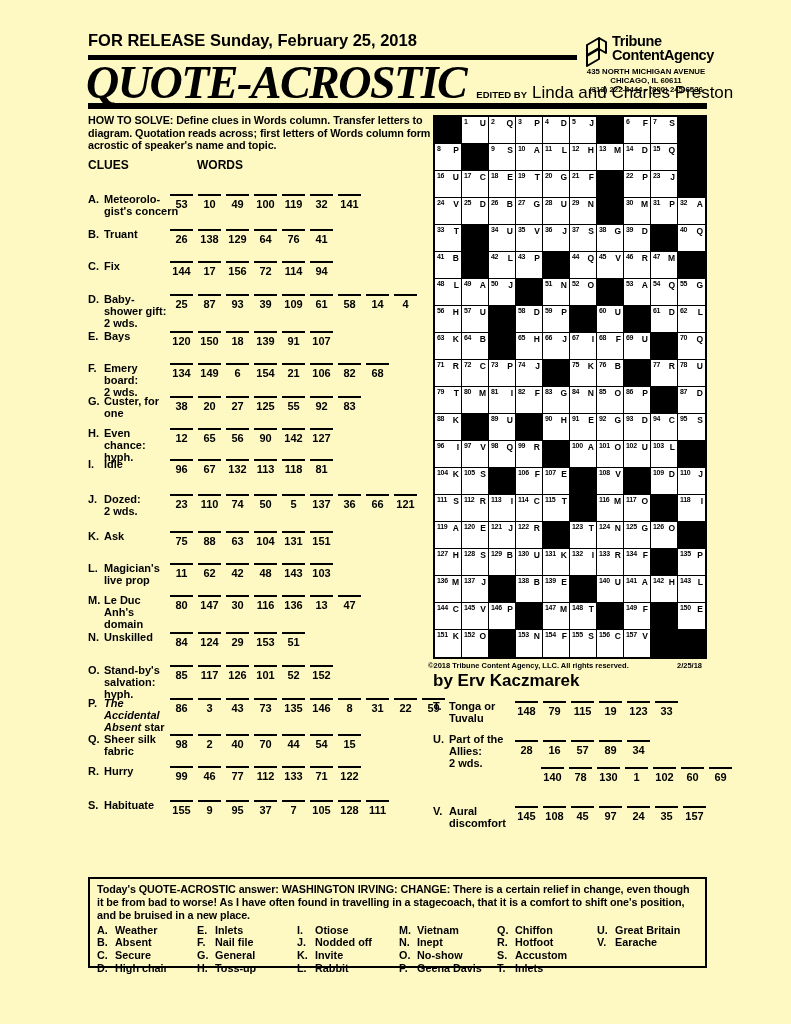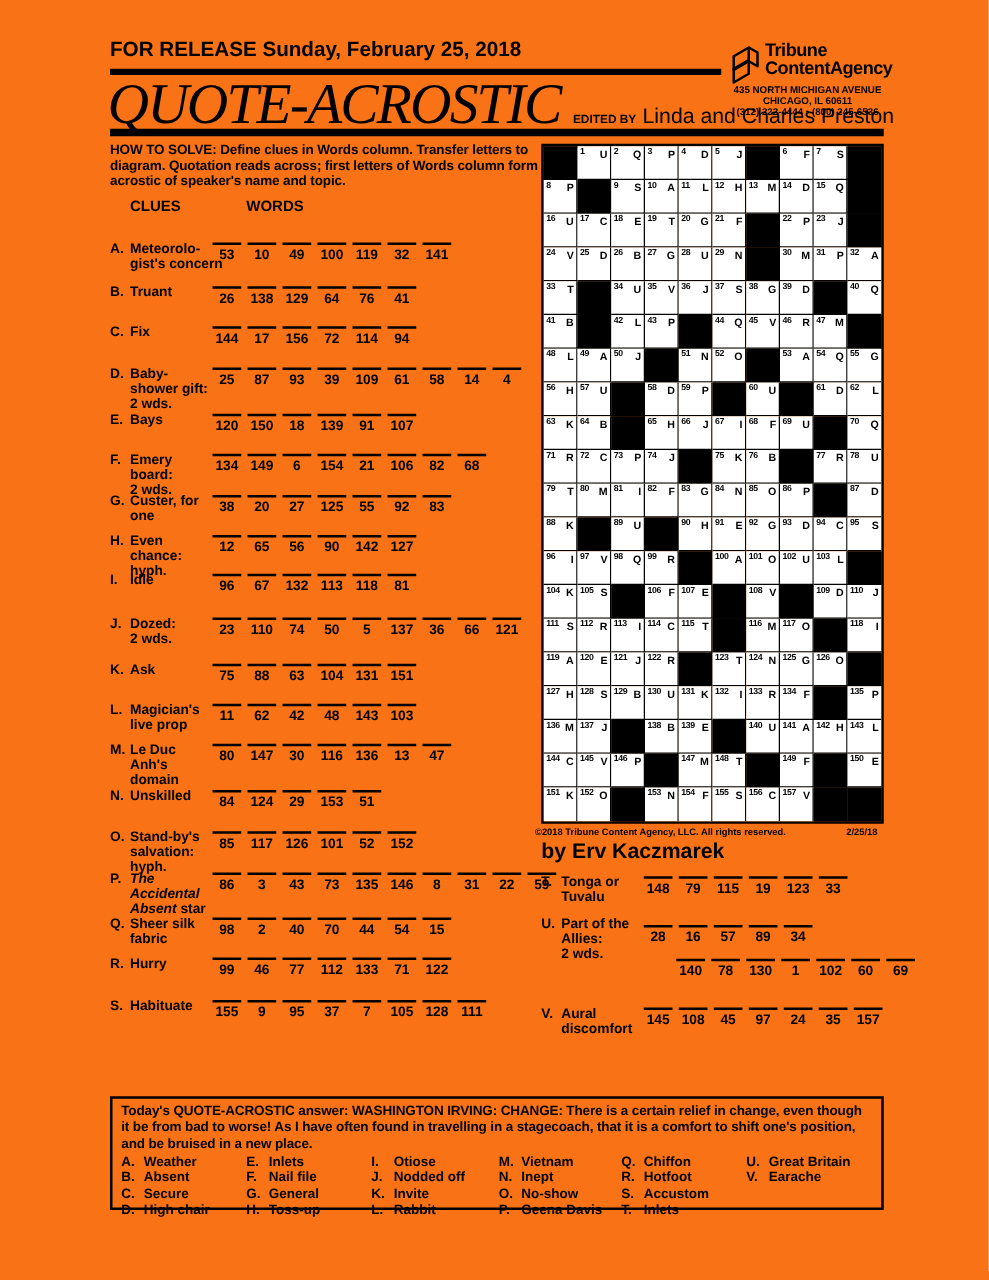--- a/index.html
+++ b/index.html
@@ -1,35 +1,35 @@
 <!DOCTYPE html>
 <html><head>
 <meta charset="utf-8">
 <style>
   html,body{margin:0;padding:0;background:#e8e8e8;}
-  .page{position:relative;width:791px;height:1024px;background:#f97316;color:#000;
+  .page{position:relative;width:791px;height:1024px;background:#fef9c3;color:#000;
         font-family:"Liberation Sans",sans-serif;font-weight:700;overflow:hidden;}
   
   .release{position:absolute;left:88px;top:31px;font-size:16.5px;}
   .rule1{position:absolute;left:88px;top:55px;width:489px;height:5px;background:#000;}
   .mastrow{position:absolute;left:86px;top:56px;white-space:nowrap;}
-  .mast{font-family:"Liberation Serif",serif;font-style:italic;font-weight:400;
+  .mast{font-family:"Liberation Serif",serif;font-style:italic;font-weight:700;
         font-size:46px;letter-spacing:-1.5px;}
   .editedby{font-size:9.5px;margin-left:10px;}
   .editors{font-size:17px;font-weight:400;margin-left:5px;font-weight:500;}
   .rule2{position:absolute;left:88px;top:103px;width:619px;height:6px;background:#000;}
   .agency{position:absolute;left:584px;top:33px;width:124px;}
   .agency-logo{position:absolute;left:0;top:3px;}
   .agency-name{position:absolute;left:28px;top:2px;font-size:14.5px;line-height:13.5px;letter-spacing:-0.4px;}
   .agency-addr{position:absolute;left:-4px;top:34px;width:132px;text-align:center;
                font-size:7.8px;line-height:9px;white-space:nowrap;}
   
   .howto{position:absolute;left:88px;top:114px;width:345px;font-size:10.8px;line-height:12.7px;letter-spacing:-0.1px;}
   .col-head{position:absolute;top:158px;font-size:12px;}
-  .col-head.clues{left:104px;} .col-head.words{left:197px;}
+  .col-head.clues{left:88px;} .col-head.words{left:197px;}
   .clues-layer{position:absolute;left:0;top:0;width:791px;height:1024px;}
   .clue{position:absolute;display:flex;align-items:flex-start;}
   .clue-label{display:flex;width:82px;flex:none;font-size:11px;line-height:11.8px;}
   .clue-letter{display:inline-block;width:16px;flex:none;}
   .clue-lines{white-space:nowrap;}
   .clue-lines .i{font-style:italic;}
   .clue-nums{white-space:nowrap;}
   .blank{display:inline-block;min-width:23px;margin-right:5px;border-top:2px solid #000;
          padding-top:2px;text-align:center;font-size:11px;}
   .numrow2{margin-left:26px;margin-top:9px;}

